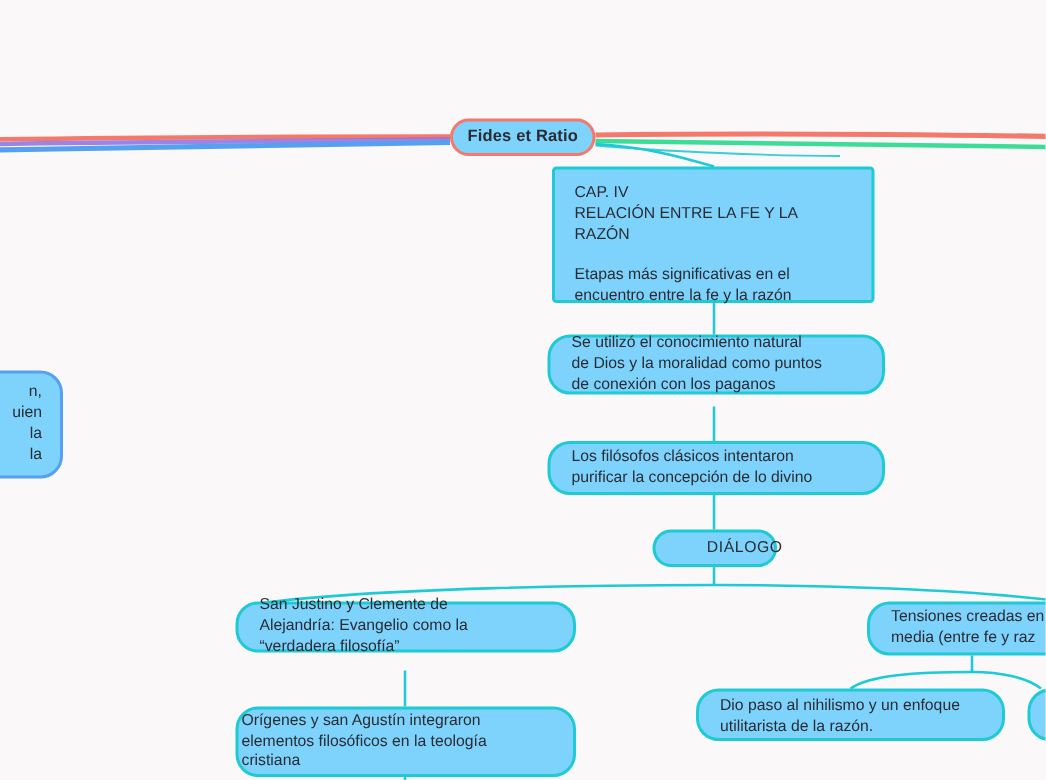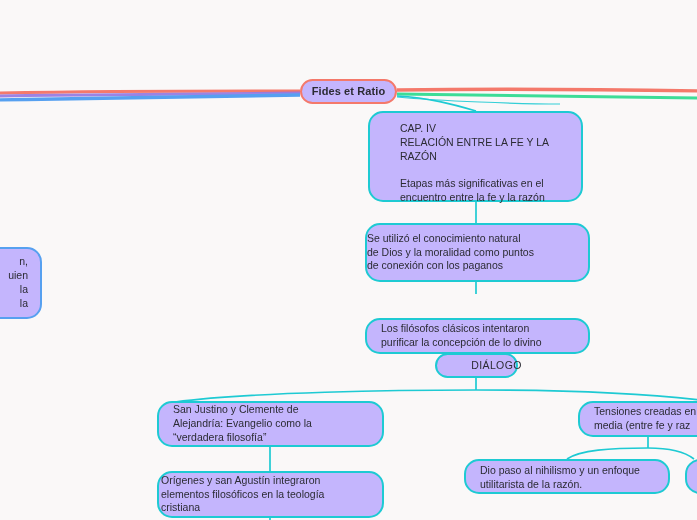--- a/index.html
+++ b/index.html
@@ -24,21 +24,21 @@
     position: absolute;
     left: 0;
     top: 0;
     width: 697px;
     height: 520px;
     pointer-events: none;
   }
   .node {
     position: absolute;
     box-sizing: border-box;
-    background: #c4b5fd;
+    background: #7dd3fc;
     border-style: solid;
     border-width: 2px;
     display: flex;
     align-items: center;
     color: #2b2b33;
     line-height: 1.32;
     white-space: pre-line;
   }
   .node.teal   { border-color: #1ecad3; }
   .node.salmon { border-color: #f4796b; }
@@ -60,58 +60,57 @@
     font-weight: bold;
     letter-spacing: .1px;
     z-index: 6;
   }
   #node-root .node-text { text-align: center; }
 
   
   #node-capiv {
     left: 368px; top: 111px;
     width: 215px; height: 91px;
-    border-radius: 15px;
-    padding: 9px 30px;
+    border-radius: 3px;
+    padding: 9px 13px;
     font-size: 10.5px;
     align-items: flex-start;
     z-index: 5;
   }
   #node-conocimiento {
     left: 365px; top: 223px;
-    width: 225px; height: 59px;
-    border-radius: 15px;
-    padding: 0 0;
+    width: 225px; height: 40px;
+    border-radius: 15px;
+    padding: 0 14px;
     font-size: 10.5px;
     z-index: 5;
   }
   #node-filosofos {
     left: 365px; top: 294px;
     width: 225px; height: 36px;
     border-radius: 15px;
     padding: 0 14px;
     font-size: 10.5px;
     z-index: 5;
-    margin-top: 24px;
   }
   #node-dialogo {
     left: 435px; top: 353px;
     width: 83px; height: 25px;
     border-radius: 13px;
     justify-content: center;
     font-size: 10.5px;
     letter-spacing: .4px;
     z-index: 5;
   }
   #node-dialogo .node-text { text-align: center; padding-left: 40px; }
 
   
   #node-justino {
     left: 157px; top: 401px;
-    width: 227px; height: 46px;
+    width: 227px; height: 34px;
     border-radius: 15px;
     padding: 0 14px;
     font-size: 10.5px;
     z-index: 5;
   }
   #node-origenes {
     left: 157px; top: 471px;
     width: 227px; height: 47px;
     border-radius: 15px;
     padding: 0 2px;

